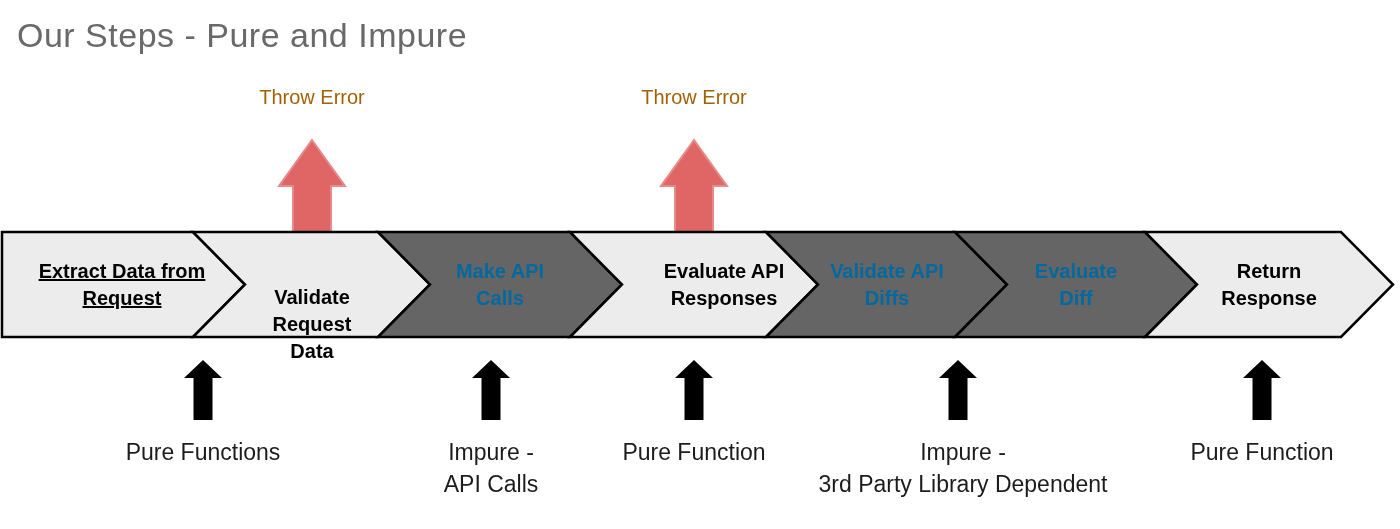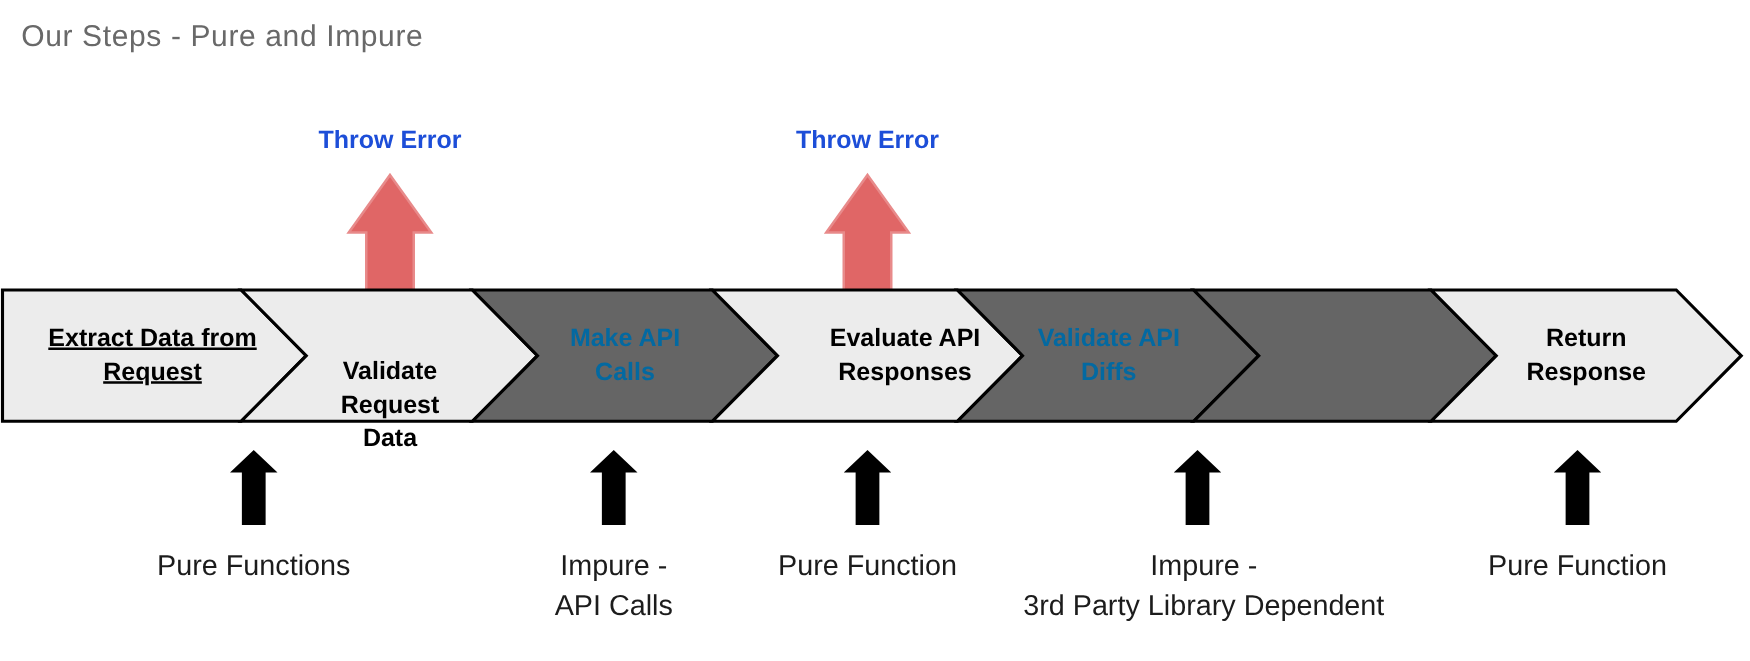--- a/index.html
+++ b/index.html
@@ -5,43 +5,43 @@
   html,body{margin:0;padding:0;background:#ffffff;}
   .canvas{
     position:relative;
     width:1400px;height:529px;
     background:#ffffff;
     overflow:hidden;
     font-family:"Liberation Sans","DejaVu Sans",sans-serif;
   }
   .title{
     position:absolute;left:17px;top:16px;
-    font-size:24px;font-weight:400;color:#696969;
+    font-size:34px;font-weight:400;color:#696969;
     letter-spacing:.5px;
     white-space:nowrap;
   }
   .shapes{position:absolute;left:0;top:0;width:1400px;height:529px;}
   .chevron{stroke:#000000;stroke-width:2.5;stroke-linejoin:miter;}
   .chevron[data-variant="light"]{fill:#ececec;}
   .chevron[data-variant="dark"]{fill:#656565;}
   .error-arrow{fill:#e06666;stroke:#e88a8a;stroke-width:2;}
   .black-arrow{fill:#000000;stroke:none;}
   .step-label{
     position:absolute;top:232px;height:105px;
     display:flex;align-items:center;justify-content:center;
     text-align:center;
     transform:translateX(-50%);
     font-size:20px;font-weight:700;line-height:1.35;
     color:#000000;
   }
   .step-label[data-variant="dark"]{color:#0369a1;}
   .throw-error-label{
-    position:absolute;top:101px;
+    position:absolute;top:86px;
     transform:translateX(-50%);
-    font-size:20px;font-weight:700;color:#1d4ed8;
+    font-size:20px;font-weight:400;color:#a16207;
     white-space:nowrap;
   }
   .purity-label{
     position:absolute;top:436px;width:620px;
     transform:translateX(-50%);
     text-align:center;
     font-size:23px;font-weight:400;color:#1c1c1c;
     line-height:32px;
     white-space:pre-line;
   }
@@ -74,20 +74,21 @@
   </svg>
 
   <div class="throw-error-label" style="left:312px;">Throw Error</div>
   <div class="throw-error-label" style="left:694px;">Throw Error</div>
 
   <div class="step-label" style="left:122px;width:200px;text-decoration:underline;" data-variant="light">Extract Data from Request</div>
   <div class="step-label" style="left:312px;width:125px;margin-top:40px;" data-variant="light">Validate Request Data</div>
   <div class="step-label" style="left:500px;width:112px;" data-variant="dark">Make API Calls</div>
   <div class="step-label" style="left:724px;width:122px;" data-variant="light">Evaluate API Responses</div>
   <div class="step-label" style="left:887px;width:114px;" data-variant="dark">Validate API Diffs</div>
+  <div class="step-label" style="left:1076px;width:120px;" data-variant="dark">Evaluate Diff</div>
   <div class="step-label" style="left:1269px;width:112px;" data-variant="light">Return Response</div>
 
   <div class="purity-label" style="left:203px;">Pure Functions</div>
   <div class="purity-label" style="left:491px;">Impure -
 API Calls</div>
   <div class="purity-label" style="left:694px;">Pure Function</div>
   <div class="purity-label" style="left:963px;">Impure -
 3rd Party Library Dependent</div>
   <div class="purity-label" style="left:1262px;">Pure Function</div>
 

